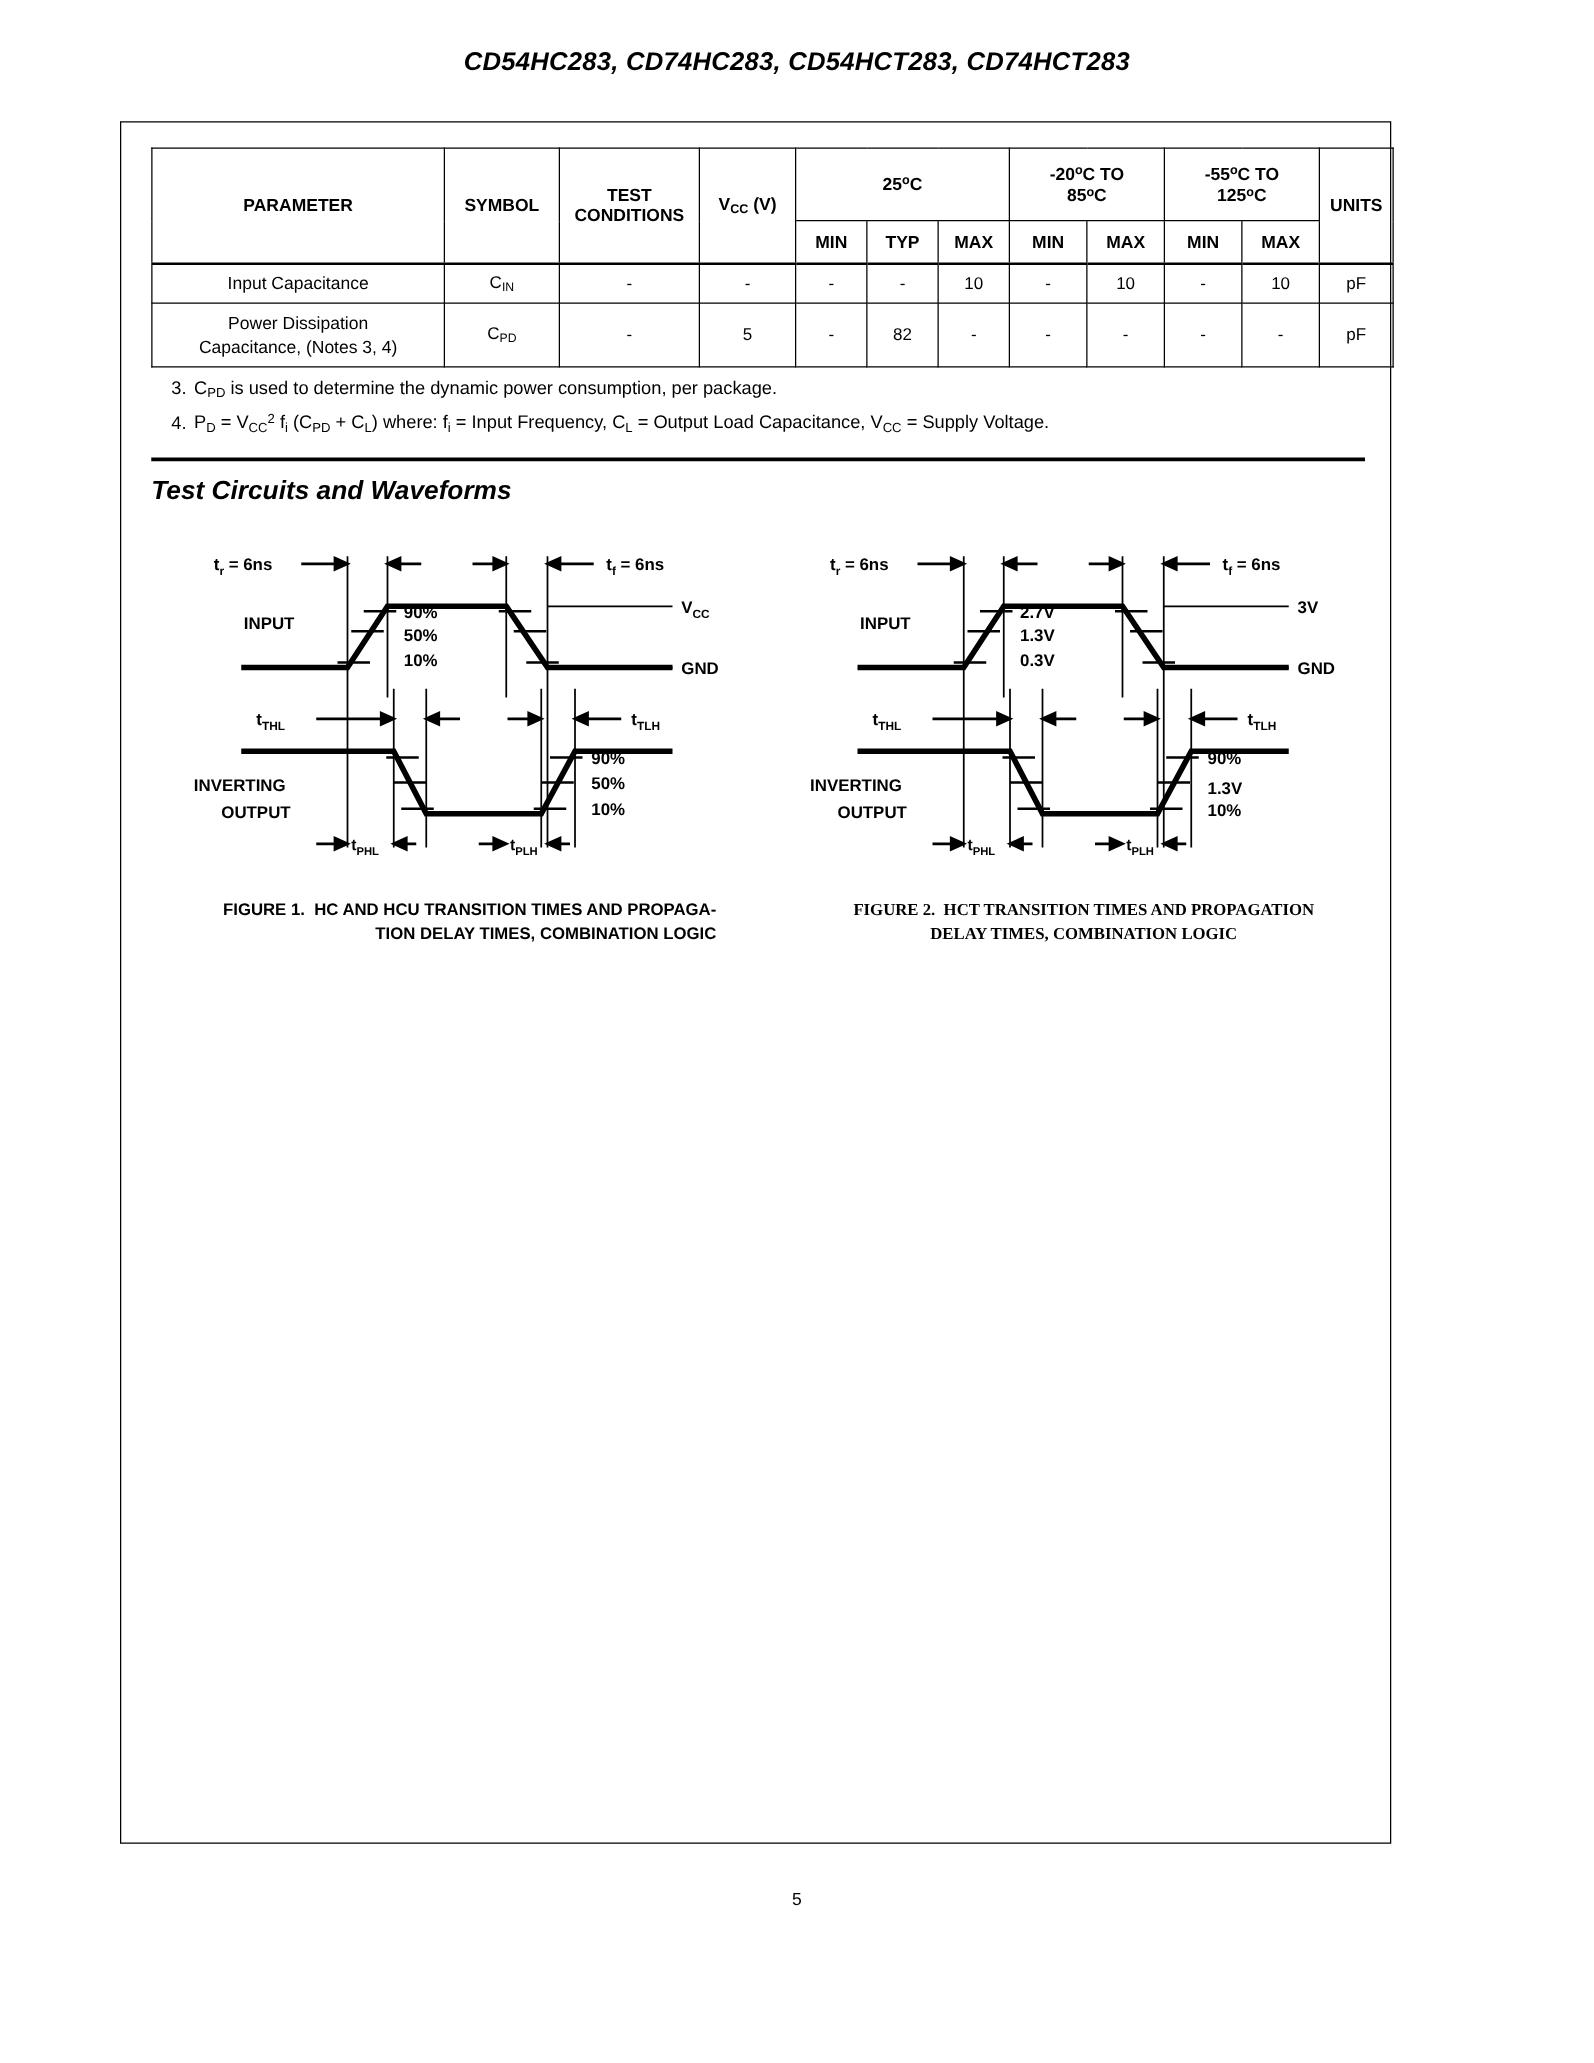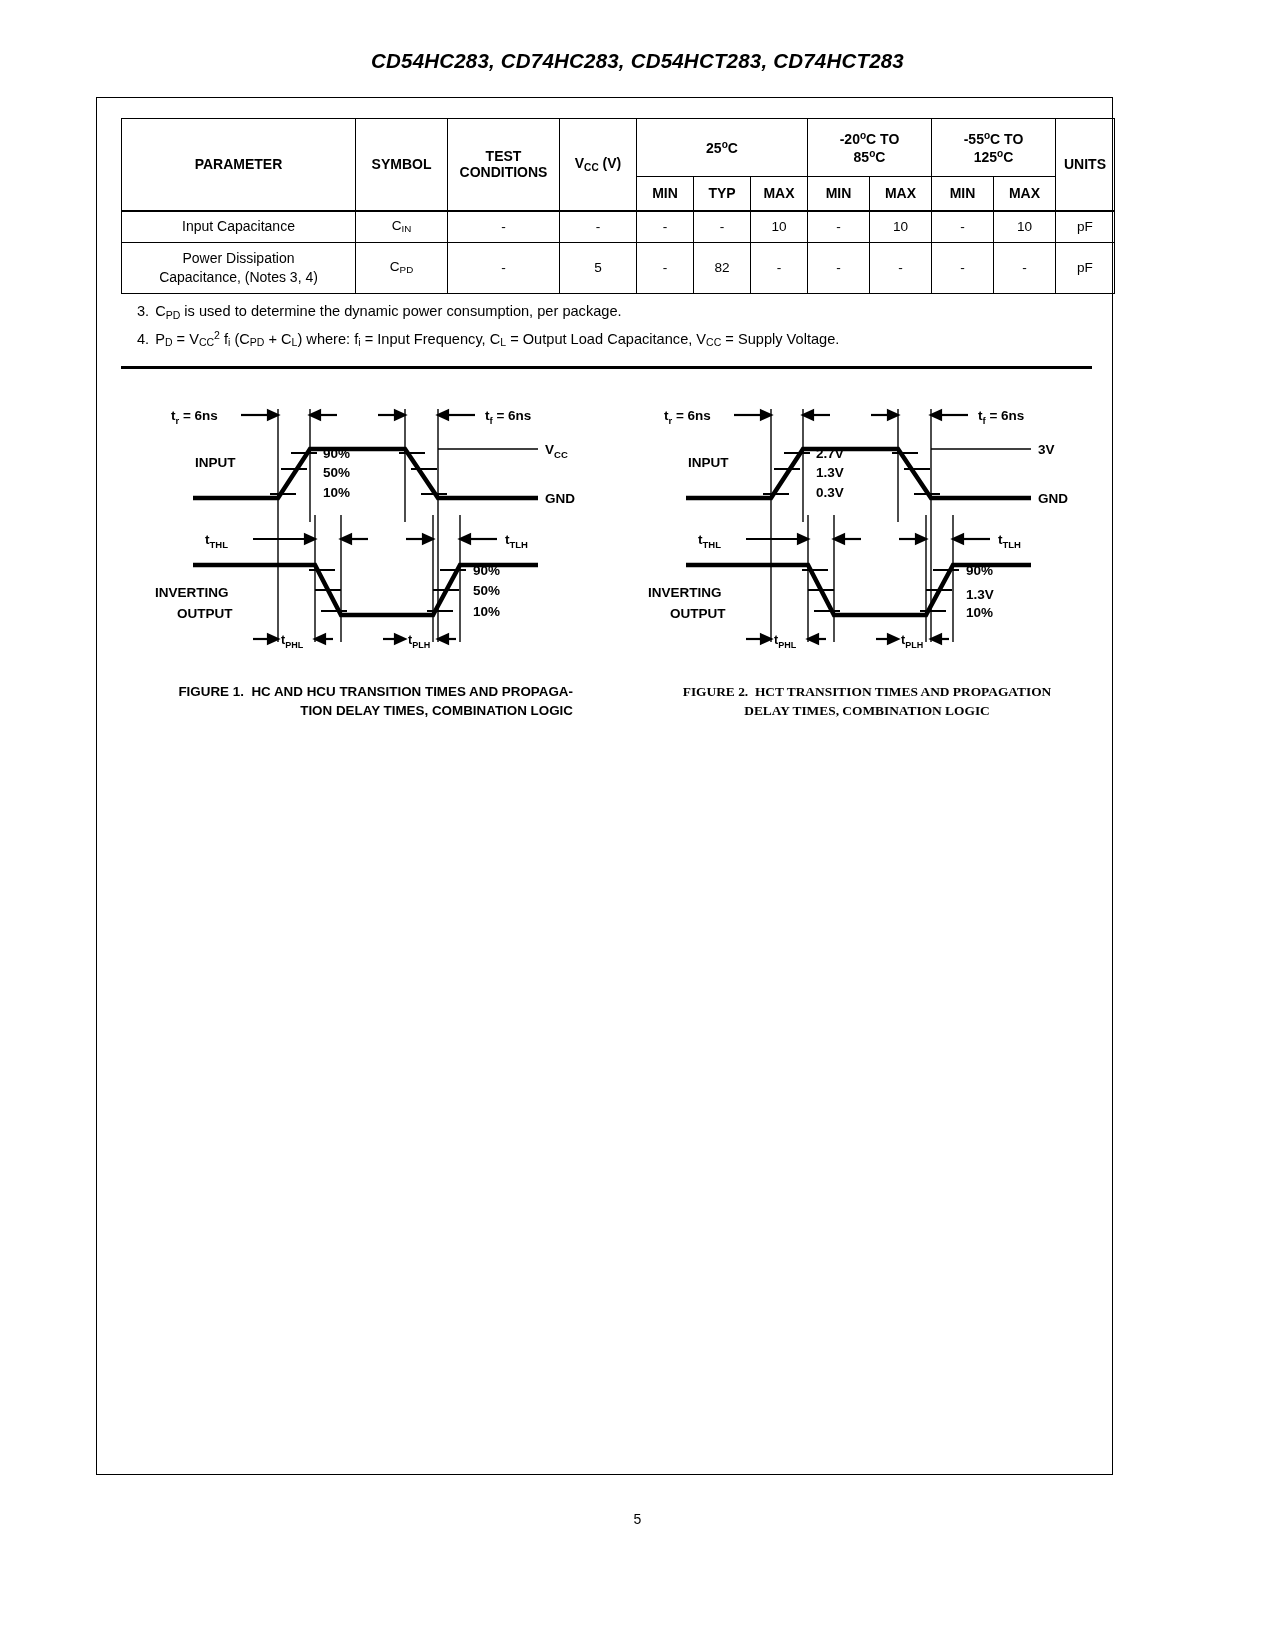--- a/index.html
+++ b/index.html
@@ -17,21 +17,21 @@
   }
   .page {
     position: relative;
     width: 1275px;
     height: 1650px;
   }
 
   
   .doc-title {
     position: absolute;
-    top: 49px;
+    top: 38px;
     left: 0;
     width: 1275px;
     text-align: center;
     font-weight: bold;
     font-style: italic;
     font-size: 20.5px;
     letter-spacing: 0.2px;
   }
 
   
@@ -283,20 +283,21 @@
       <div class="note">
         <span class="num">3.</span><span>C</span><sub>PD</sub><span> is used to determine the dynamic power consumption, per package.</span>
       </div>
 
       <div class="note">
         <span class="num">4.</span><span>P</span><sub>D</sub><span> = V</span><sub>CC</sub><sup>2</sup><span> f</span><sub>i</sub><span> (C</span><sub>PD</sub><span> + C</span><sub>L</sub><span>) where: f</span><sub>i</sub><span> = Input Frequency, C</span><sub>L</sub><span> = Output Load Capacitance, V</span><sub>CC</sub><span> = Supply Voltage.</span>
       </div>
 
       <div class="rule"></div>
 
+      <div class="section-title">Test Circuits and Waveforms</div>
 
       <div class="figs">
 
         <div class="fig left">
           <svg width="470" height="300" viewBox="0 0 470 300">
 
             <g stroke="#000" stroke-width="1.4">
               <line x1="145" y1="22" x2="145" y2="255"></line>
               <line x1="177" y1="22" x2="177" y2="135"></line>
               <line x1="272" y1="22" x2="272" y2="135"></line>

